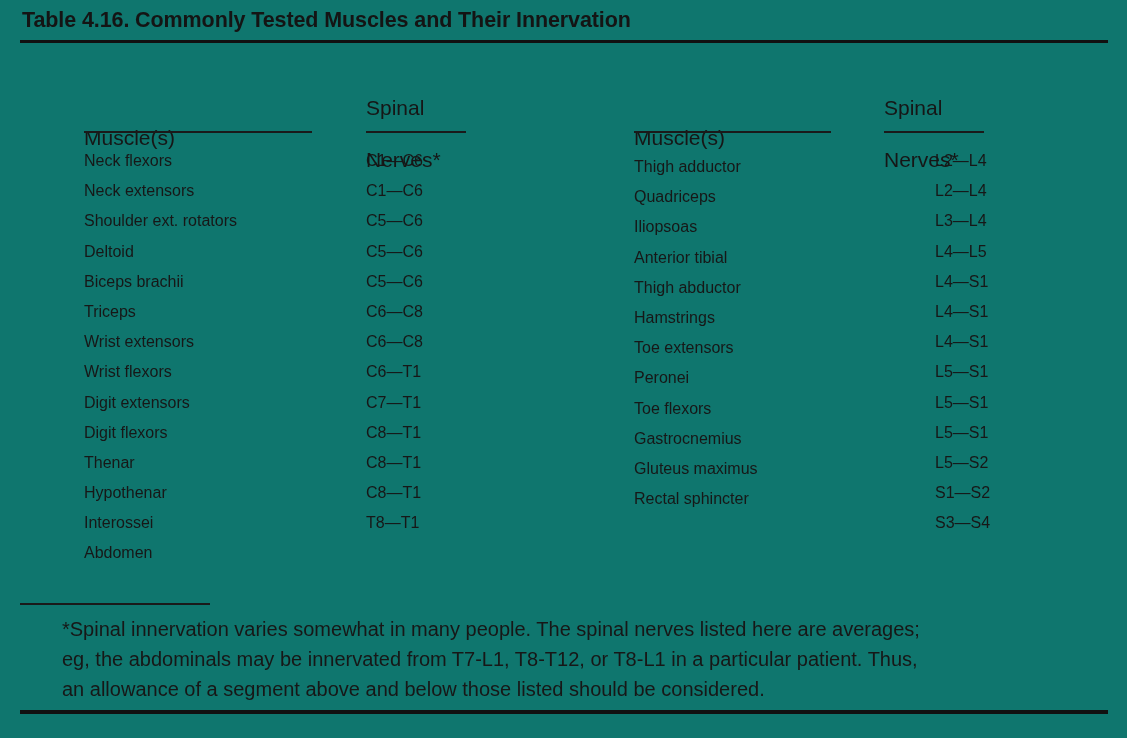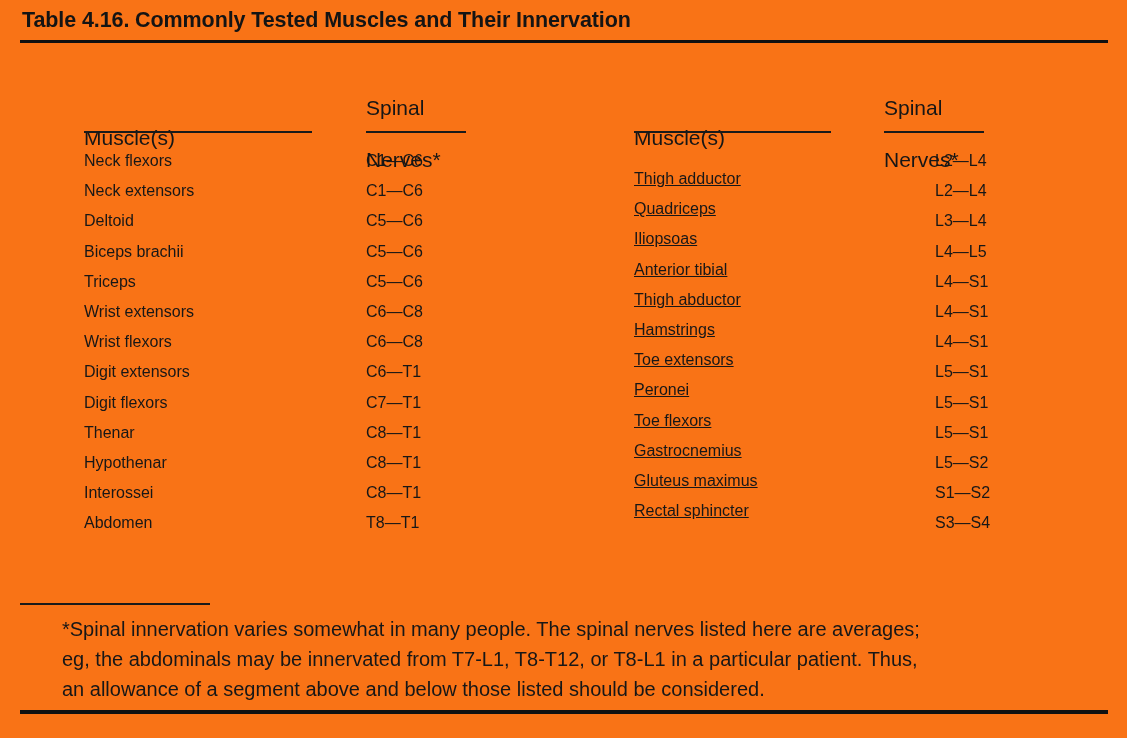--- a/index.html
+++ b/index.html
@@ -8,21 +8,21 @@
     background: #ffffff;
   }
   body {
     font-family: "Liberation Sans", sans-serif;
     color: #1b1b1b;
   }
   #page {
     position: relative;
     width: 1127px;
     height: 738px;
-    background: #f97316;
+    background: #0f766e;
     overflow: hidden;
   }
 
   
   .table-title {
     position: absolute;
     left: 22px;
     top: 8px;
     font-size: 21.5px;
     font-weight: bold;
@@ -79,21 +79,21 @@
     font-size: 16px;
     color: #171717;
   }
   .data-col .cell {
     height: 30.2px;
     line-height: 30.2px;
     white-space: nowrap;
   }
   .col-muscle-1 { left: 84px;  top: 146px; width: 270px; }
   .col-nerve-1  { left: 366px; top: 146px; width: 120px; }
-  .col-muscle-2 { left: 634px; top: 164px; width: 240px; text-decoration: underline; }
+  .col-muscle-2 { left: 634px; top: 152px; width: 240px; }
   .col-nerve-2  { left: 935px; top: 146px; width: 120px; }
 
   
   .rule-footnote {
     position: absolute;
     left: 20px;
     top: 603px;
     width: 190px;
     height: 2px;
     background: #1a1a1a;
@@ -135,20 +135,21 @@
 
   <div class="col-head head-n2">
     <span class="head-text">Spinal</span>
     <span class="head-text">Nerves*</span>
   </div>
   <div class="head-underline ul-n2"></div>
 
   <div class="data-col col-muscle-1" id="col-muscle-1">
       <div class="cell">Neck flexors</div>
       <div class="cell">Neck extensors</div>
+      <div class="cell">Shoulder ext. rotators</div>
       <div class="cell">Deltoid</div>
       <div class="cell">Biceps brachii</div>
       <div class="cell">Triceps</div>
       <div class="cell">Wrist extensors</div>
       <div class="cell">Wrist flexors</div>
       <div class="cell">Digit extensors</div>
       <div class="cell">Digit flexors</div>
       <div class="cell">Thenar</div>
       <div class="cell">Hypothenar</div>
       <div class="cell">Interossei</div>

